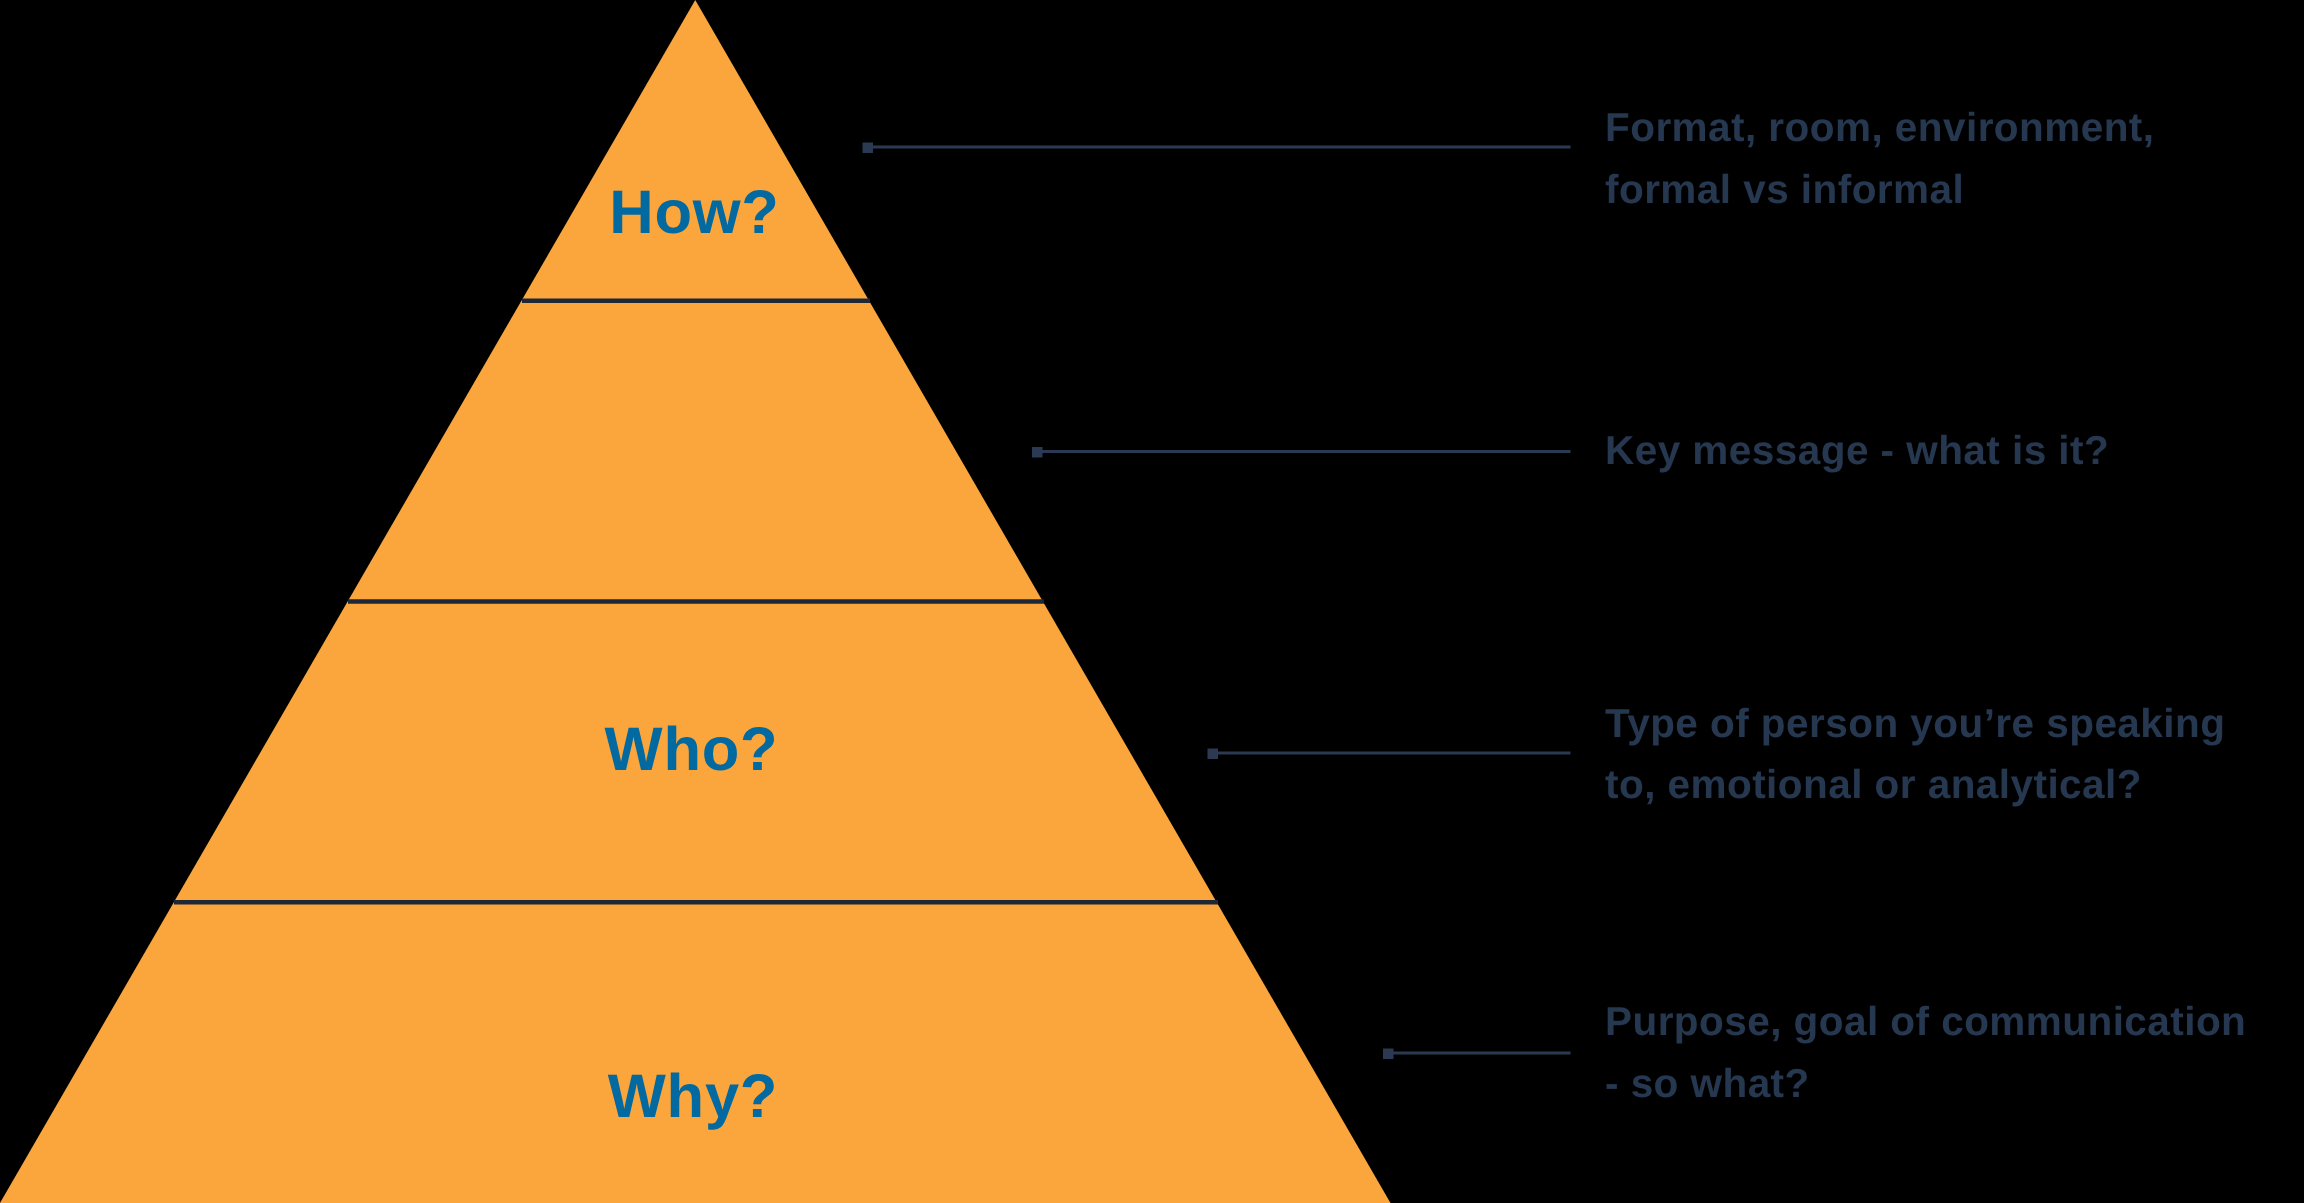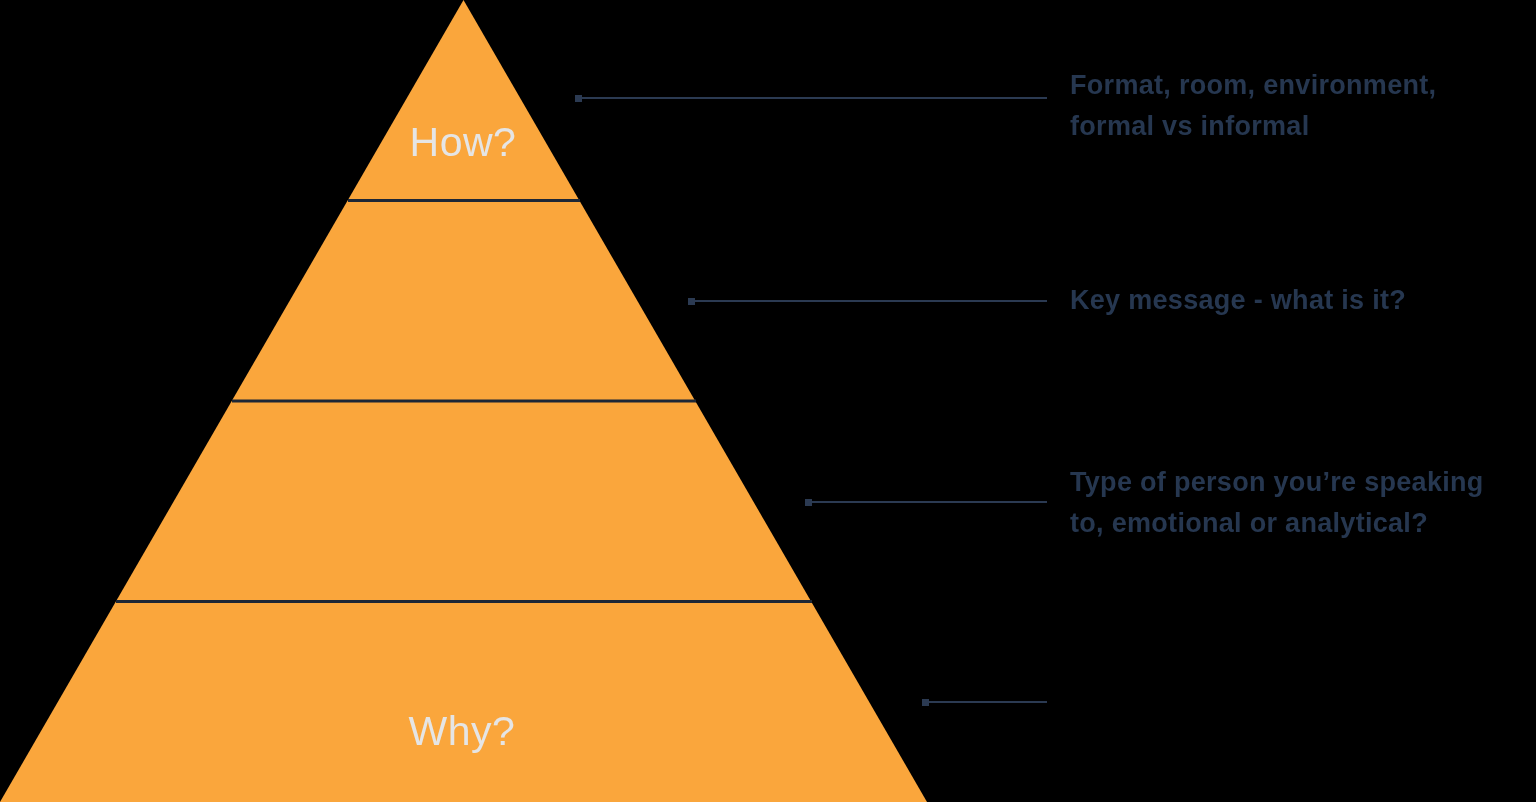--- a/index.html
+++ b/index.html
@@ -20,24 +20,24 @@
     left: 0;
     top: 0;
     width: 1536px;
     height: 802px;
     display: block;
   }
   .level-label {
     position: absolute;
     transform: translate(-50%, -50%);
     font-family: "Liberation Sans", sans-serif;
-    font-weight: normal;
+    font-weight: bold;
     font-size: 41px;
     letter-spacing: 0.5px;
-    color: #e5e5e5;
+    color: #0369a1;
     white-space: nowrap;
   }
   .l-how  { left: 463px; top: 142px; }
   .l-what { left: 462px; top: 299px; }
   .l-who  { left: 461px; top: 500px; }
   .l-why  { left: 462px; top: 702px; margin-top: 29px; }
 
   .connector {
     position: absolute;
     height: 2px;
@@ -80,26 +80,29 @@
 <div class="canvas">
 
   <svg class="pyramid-svg" viewBox="0 0 1536 802" aria-hidden="true">
     <polygon points="463.5,0 927,802 0,802" fill="#FAA63C"></polygon>
     <line x1="348" y1="200.5" x2="580" y2="200.5" stroke-width="3" stroke="#1D2736"></line>
     <line x1="232" y1="401" x2="696" y2="401" stroke-width="3" stroke="#1D2736"></line>
     <line x1="116" y1="601.5" x2="812" y2="601.5" stroke-width="3" stroke="#1D2736"></line>
   </svg>
 
   <div class="level-label l-how">How?</div>
+  <div class="level-label l-who">Who?</div>
   <div class="level-label l-why">Why?</div>
 
   <div class="connector c-how"></div>
   <div class="connector c-what"></div>
   <div class="connector c-who"></div>
   <div class="connector c-why"></div>
 
   <div class="annotation a-how">Format, room, environment,
 formal vs informal</div>
   <div class="annotation a-what">Key message - what is it?</div>
   <div class="annotation a-who">Type of person you’re speaking
 to, emotional or analytical?</div>
+  <div class="annotation a-why">Purpose, goal of communication
+- so what?</div>
 
 </div>
 
 </body></html>

